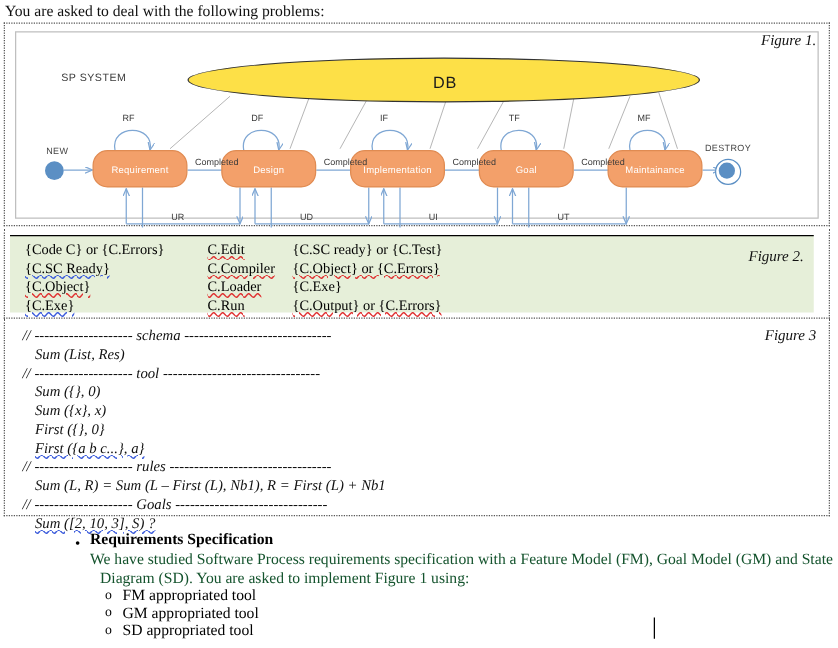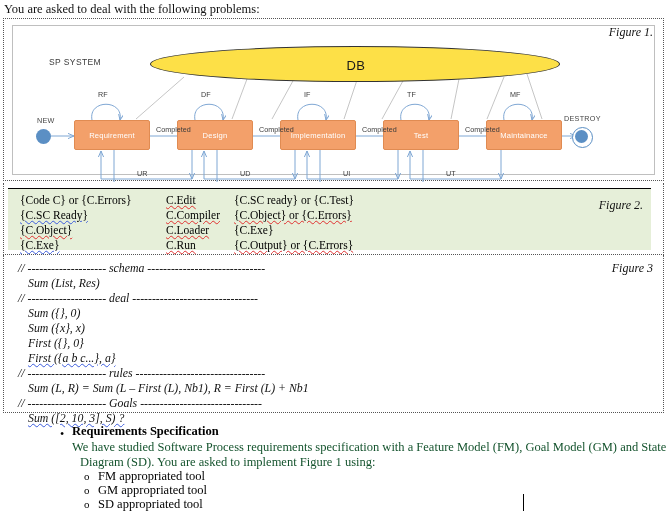--- a/index.html
+++ b/index.html
@@ -62,21 +62,21 @@
     position:absolute;left:0;top:0;width:410px;height:36px;
     display:flex;align-items:center;justify-content:center;
     font-family:"Liberation Sans", sans-serif;
     font-size:13px;color:#1a1a1a;letter-spacing:.5px;
   }
 
   .state-box{
     position:absolute;top:101px;width:76px;height:30px;
     background:#f3a06a;
     border:1px solid #e08b52;
-    border-radius:2px;
+    border-radius:12px;
     box-sizing:border-box;
     display:flex;align-items:center;justify-content:center;
     font-family:"Liberation Sans", sans-serif;
     font-size:7.6px;
     color:#ffffff;
     letter-spacing:.2px;
   }
 
   .node-circle{
     position:absolute;border-radius:50%;
@@ -264,21 +264,21 @@
 
     <div class="ep-label" style="left:33px;top:97px;">NEW</div>
     <div class="node-circle new-circle"></div>
     <div class="ep-label" style="left:560px;top:95px;">DESTROY</div>
     <div class="node-circle destroy-outer"></div>
     <div class="node-circle destroy-inner"></div>
 
     <div class="state-box" style="left:70px;">Requirement</div>
     <div class="state-box" style="left:173px;">Design</div>
     <div class="state-box" style="left:276px;">Implementation</div>
-    <div class="state-box" style="left:379px;">Test</div>
+    <div class="state-box" style="left:379px;">Goal</div>
     <div class="state-box" style="left:482px;">Maintainance</div>
 
     <div class="loop-label" style="left:94px;top:71px;">RF</div>
     <div class="loop-label" style="left:197px;top:71px;">DF</div>
     <div class="loop-label" style="left:300px;top:71px;">IF</div>
     <div class="loop-label" style="left:403px;top:71px;">TF</div>
     <div class="loop-label" style="left:506px;top:71px;">MF</div>
 
     <div class="edge-label" style="left:152px;top:106px;">Completed</div>
     <div class="edge-label" style="left:255px;top:106px;">Completed</div>
@@ -315,21 +315,21 @@
       <span class="f2c col-b sq-red">C.Run</span>
       <span class="f2c col-c sq-red">{C.Output} or {C.Errors}</span>
     </div>
   </div>
 
   <div class="fig3-frame">
     <div class="fig-label" style="right:10px;top:6px;">Figure 3</div>
 
     <div class="f3line" style="top:6px;">// -------------------- schema ------------------------------</div>
     <div class="f3line ind" style="top:21px;">Sum (List, Res)</div>
-    <div class="f3line" style="top:36px;">// -------------------- deal --------------------------------</div>
+    <div class="f3line" style="top:36px;">// -------------------- tool --------------------------------</div>
     <div class="f3line ind" style="top:51px;">Sum ({}, 0)</div>
     <div class="f3line ind" style="top:66px;">Sum ({x}, x)</div>
     <div class="f3line ind" style="top:81px;">First ({}, 0}</div>
     <div class="f3line ind sq-blue" style="top:96px;">First ({a b c...}, a}</div>
     <div class="f3line" style="top:111px;">// -------------------- rules ---------------------------------</div>
     <div class="f3line ind" style="top:126px;">Sum (L, R) = Sum (L – First (L), Nb1), R = First (L) + Nb1</div>
     <div class="f3line" style="top:141px;">// -------------------- Goals -------------------------------</div>
     <div class="f3line ind sq-blue" style="top:156px;">Sum ([2, 10, 3], S) ?</div>
   </div>
 

